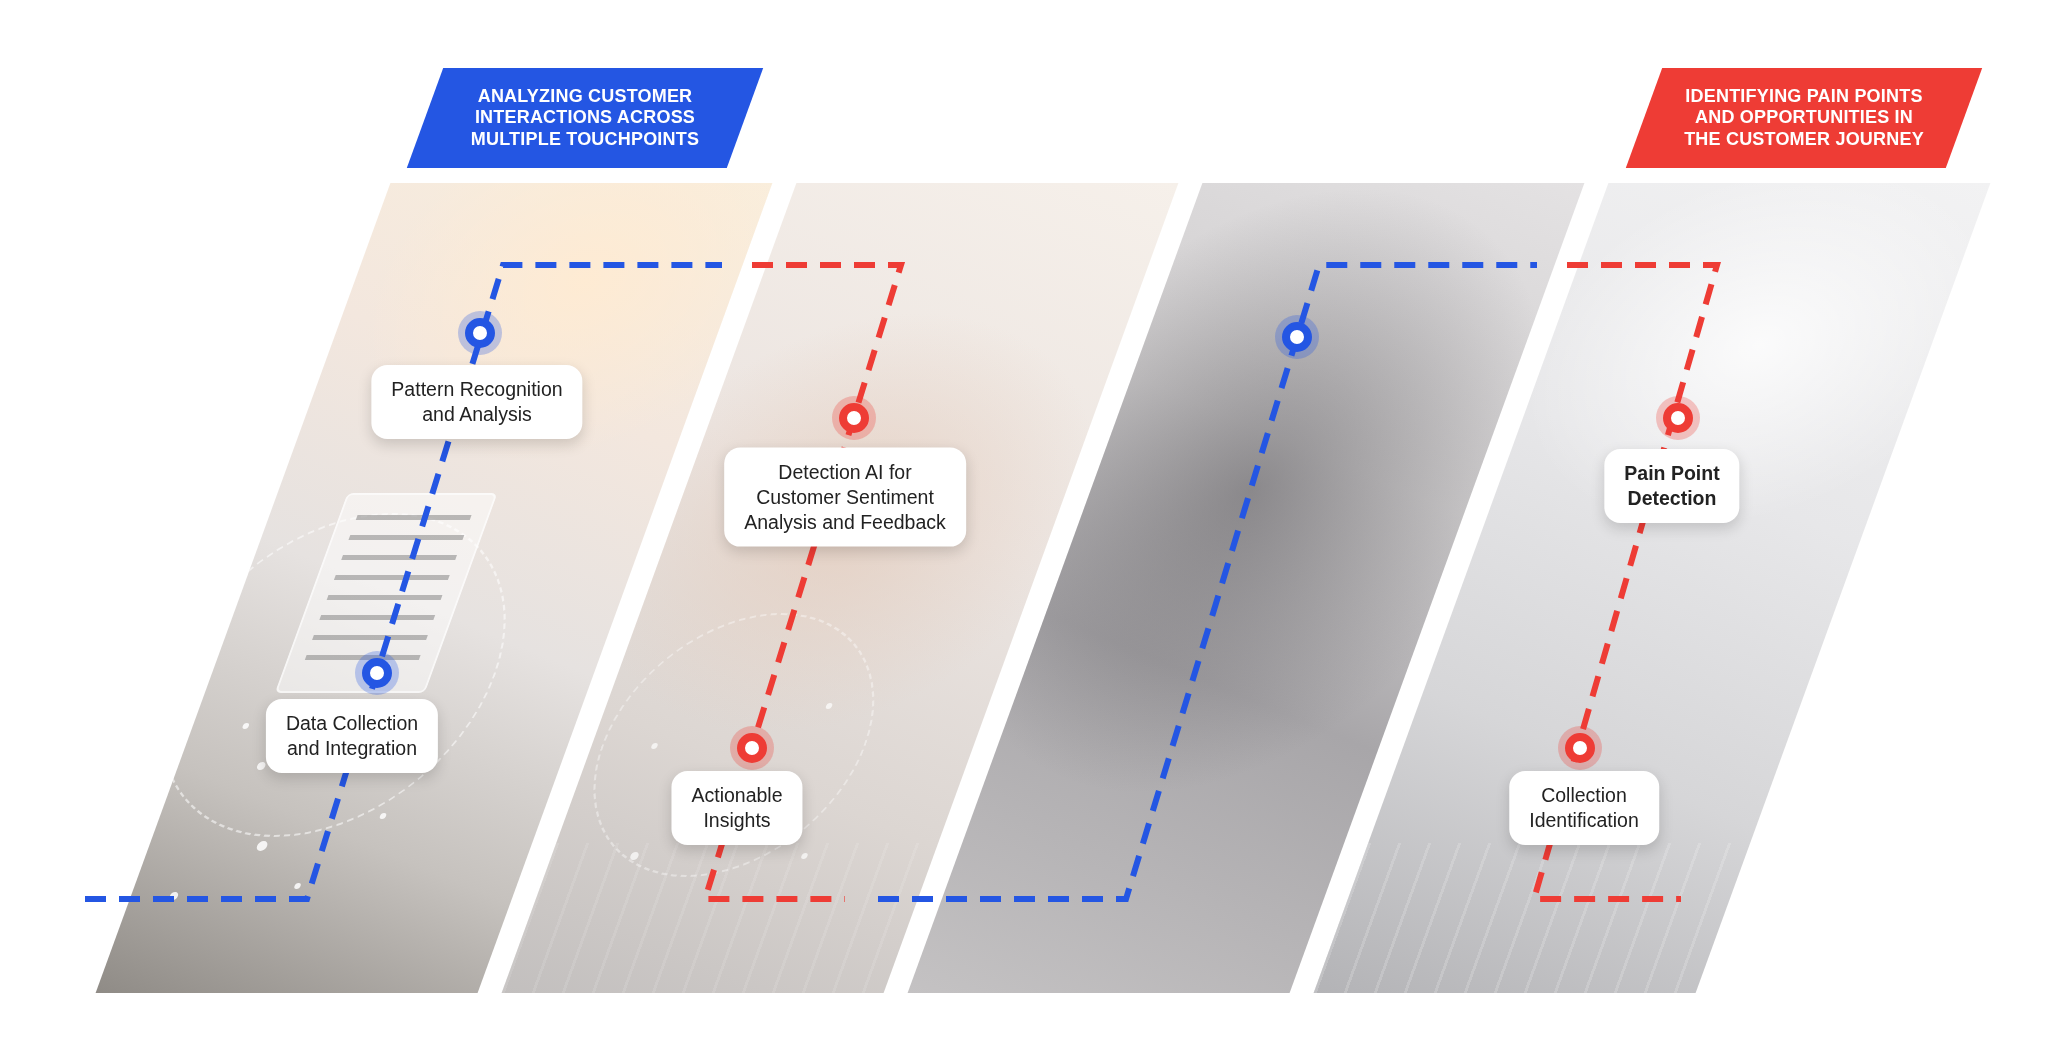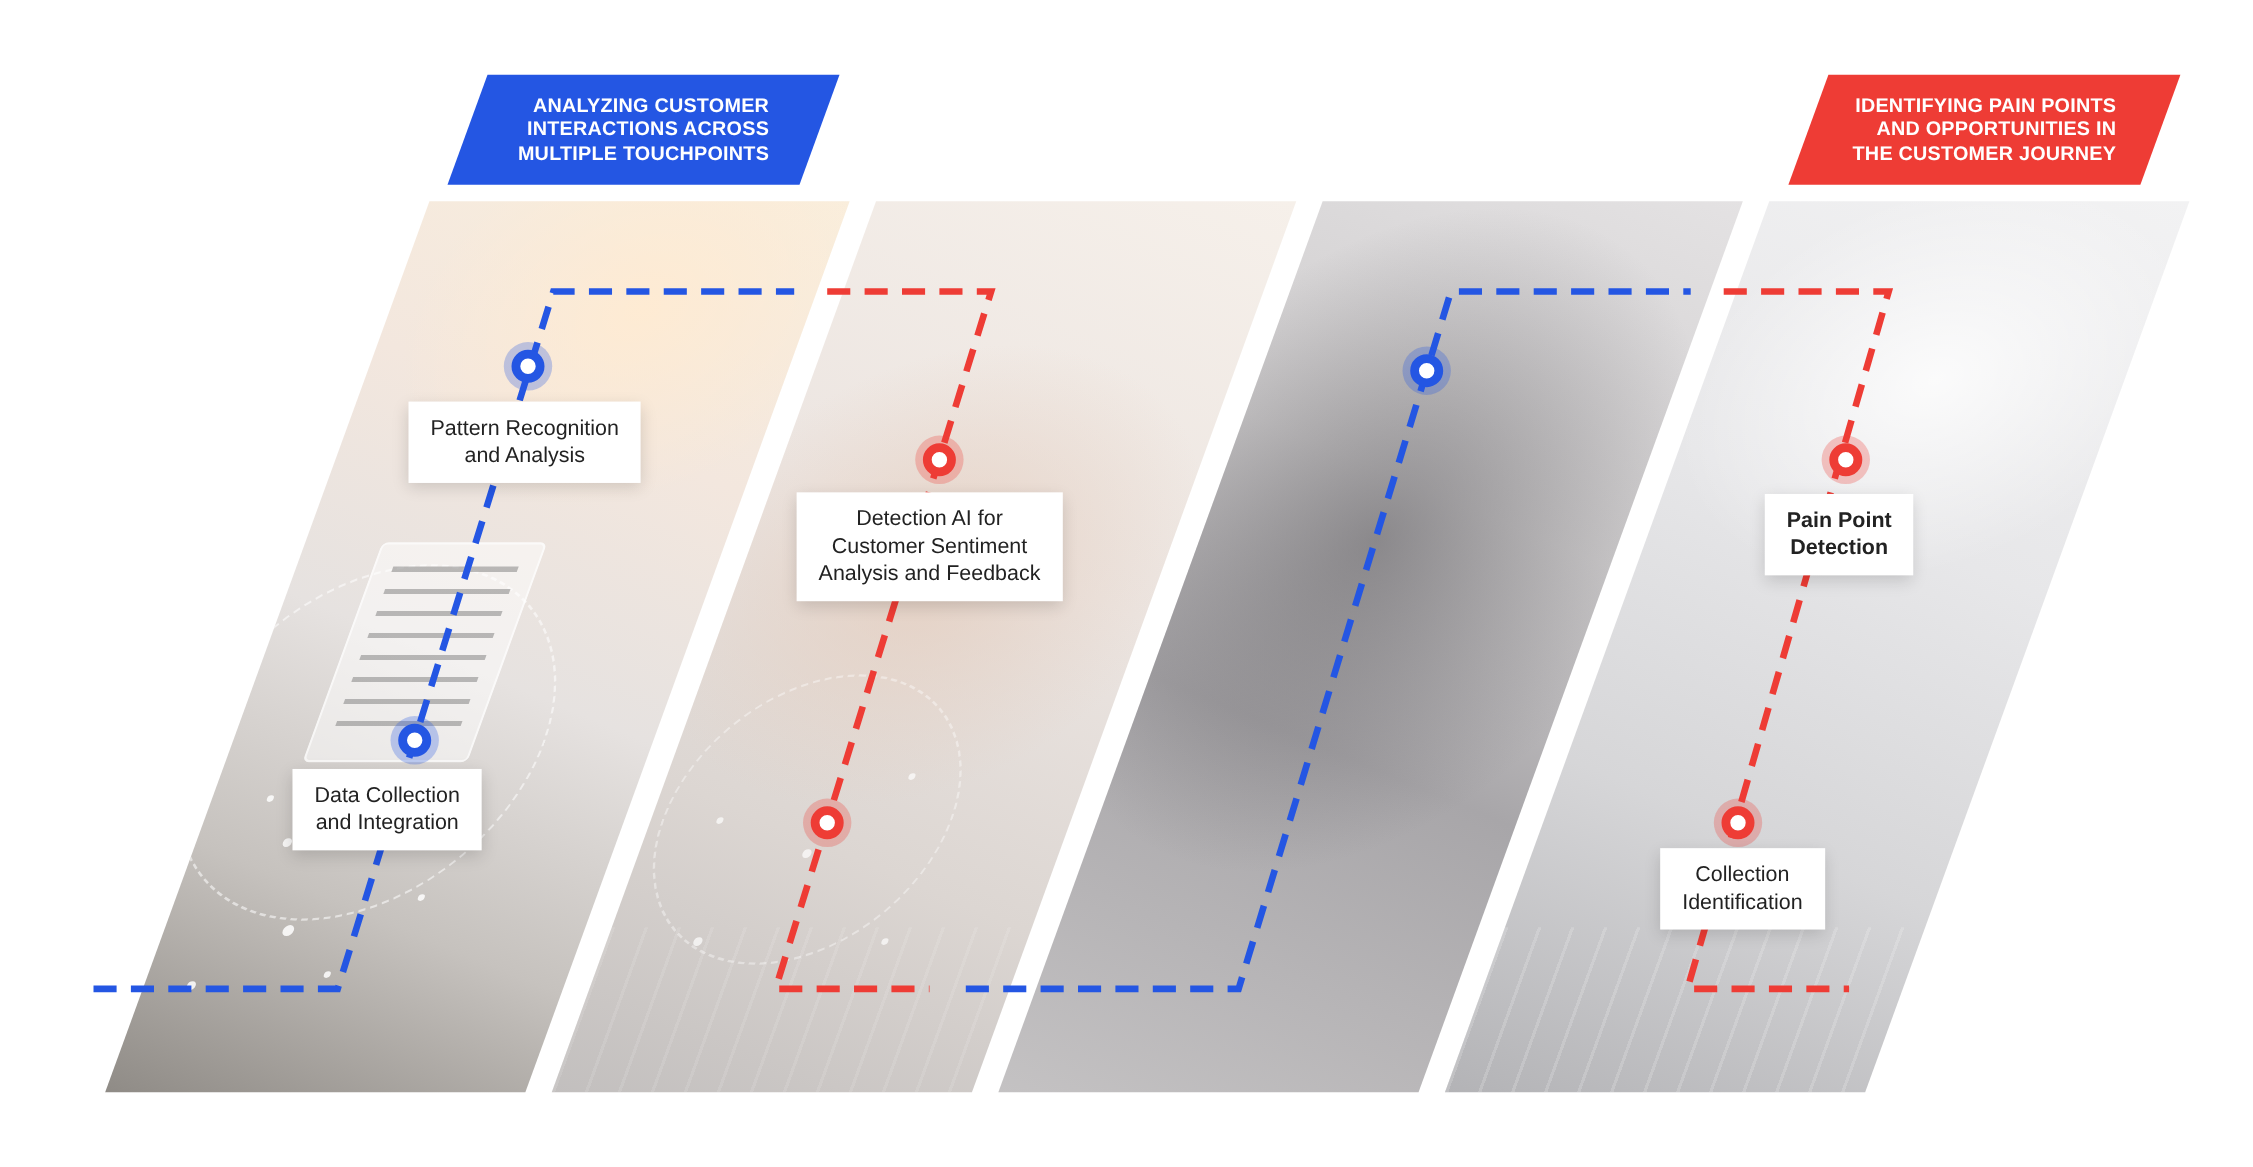--- a/index.html
+++ b/index.html
@@ -106,21 +106,21 @@
     z-index: 4;
   }
   .node.blue { border: 8px solid var(--blue); box-shadow: 0 0 0 7px rgba(36,86,227,.28); }
   .node.red  { border: 8px solid var(--red);  box-shadow: 0 0 0 7px rgba(238,60,53,.28); }
 
   
   .step-label {
     position: absolute;
     transform: translate(-50%, -50%);
     background: #ffffff;
-    border-radius: 0;
+    border-radius: 16px;
     padding: 12px 20px;
     box-shadow: 0 5px 14px rgba(0,0,0,.15);
     font-size: 19.5px;
     line-height: 1.28;
     color: var(--label_text);
     text-align: center;
     white-space: pre-line;
     z-index: 5;
   }
 
@@ -139,21 +139,21 @@
     transform-origin: center;
   }
   .banner.blue::before { background: var(--blue); }
   .banner.red::before  { background: var(--red); }
   .banner-text {
     position: relative;
     height: 100%;
     display: flex;
     align-items: center;
     justify-content: center;
-    text-align: right;
+    text-align: center;
     padding: 8px 14px;
     box-sizing: border-box;
     color: #ffffff;
     font-weight: bold;
     font-size: 18px;
     line-height: 1.2;
     letter-spacing: .2px;
     white-space: pre-line;
   }
 </style>
@@ -200,20 +200,22 @@
   <div class="node red" style="left:1678px; top:418px;"></div>
   <div class="node red" style="left:1580px; top:748px;"></div>
 
   <div class="step-label" style="left:352px;  top:736px;">Data Collection
 and Integration</div>
   <div class="step-label" style="left:477px;  top:402px;">Pattern Recognition
 and Analysis</div>
   <div class="step-label" style="left:845px;  top:497px;">Detection AI for
 Customer Sentiment
 Analysis and Feedback</div>
+  <div class="step-label" style="left:737px;  top:808px;">Actionable
+Insights</div>
   <div class="step-label" style="left:1672px; top:486px;font-weight:bold;">Pain Point
 Detection</div>
   <div class="step-label" style="left:1584px; top:808px;">Collection
 Identification</div>
 
   <div class="banner blue" style="left:425px;  width:320px;">
     <div class="banner-text">ANALYZING CUSTOMER
 INTERACTIONS ACROSS
 MULTIPLE TOUCHPOINTS</div>
   </div>

